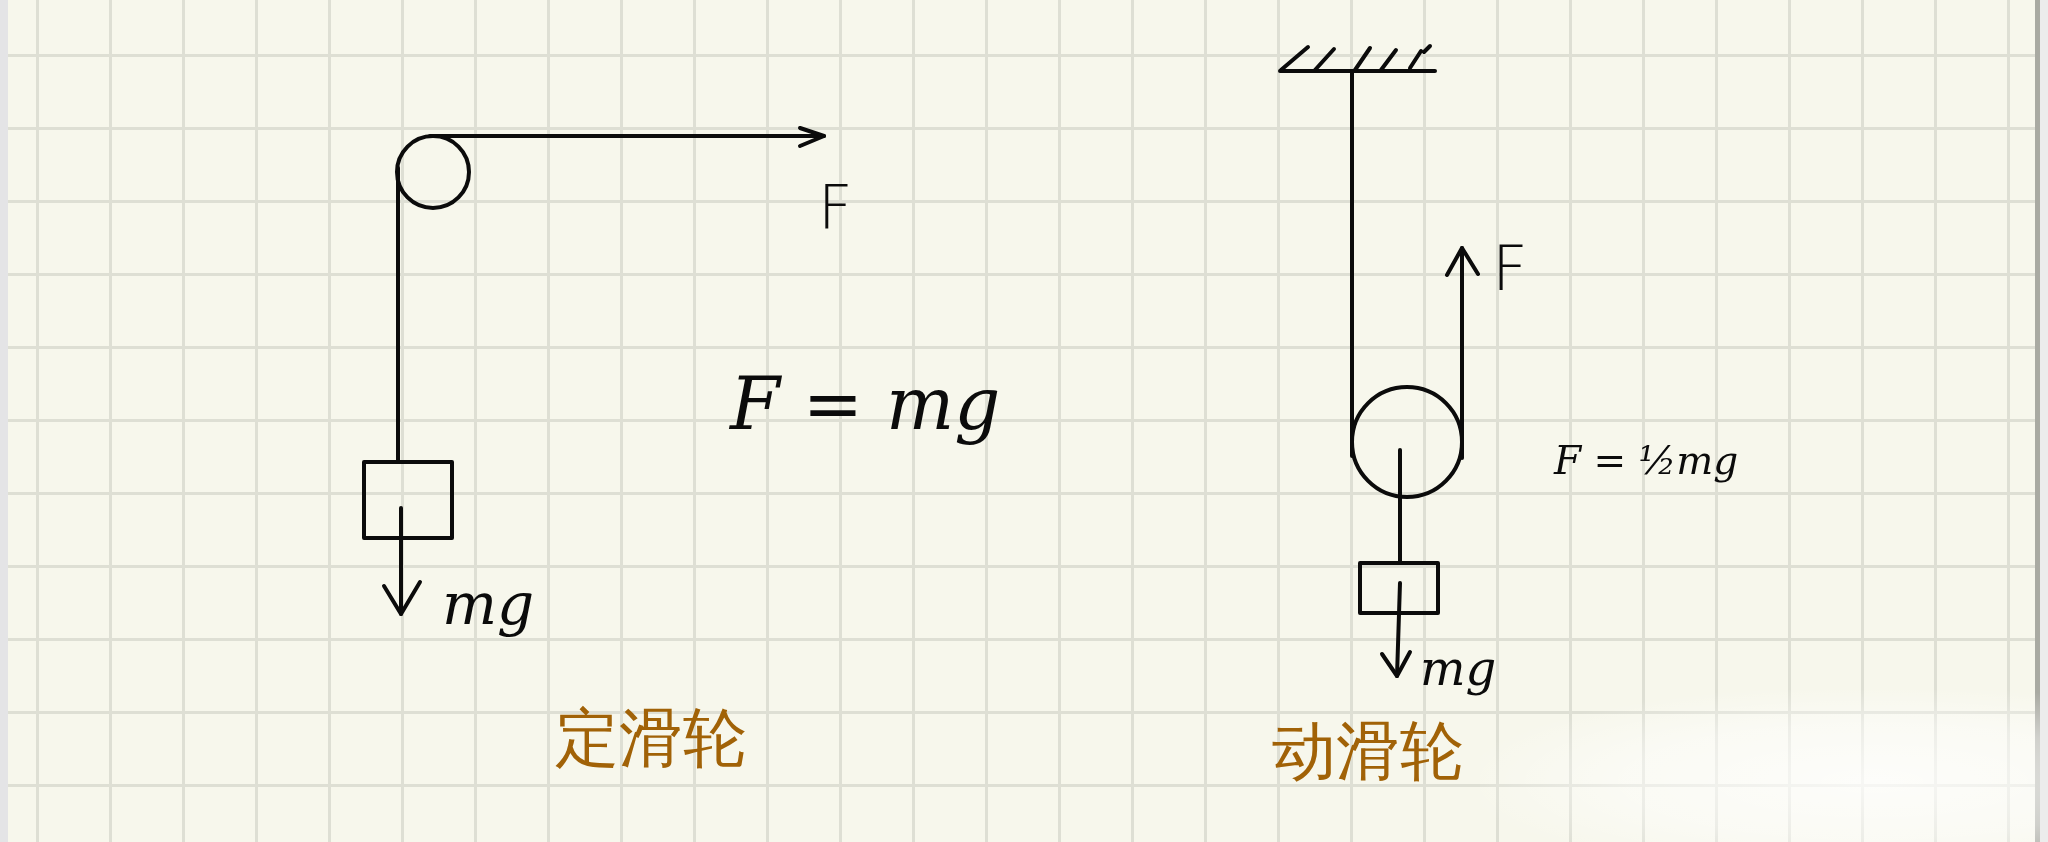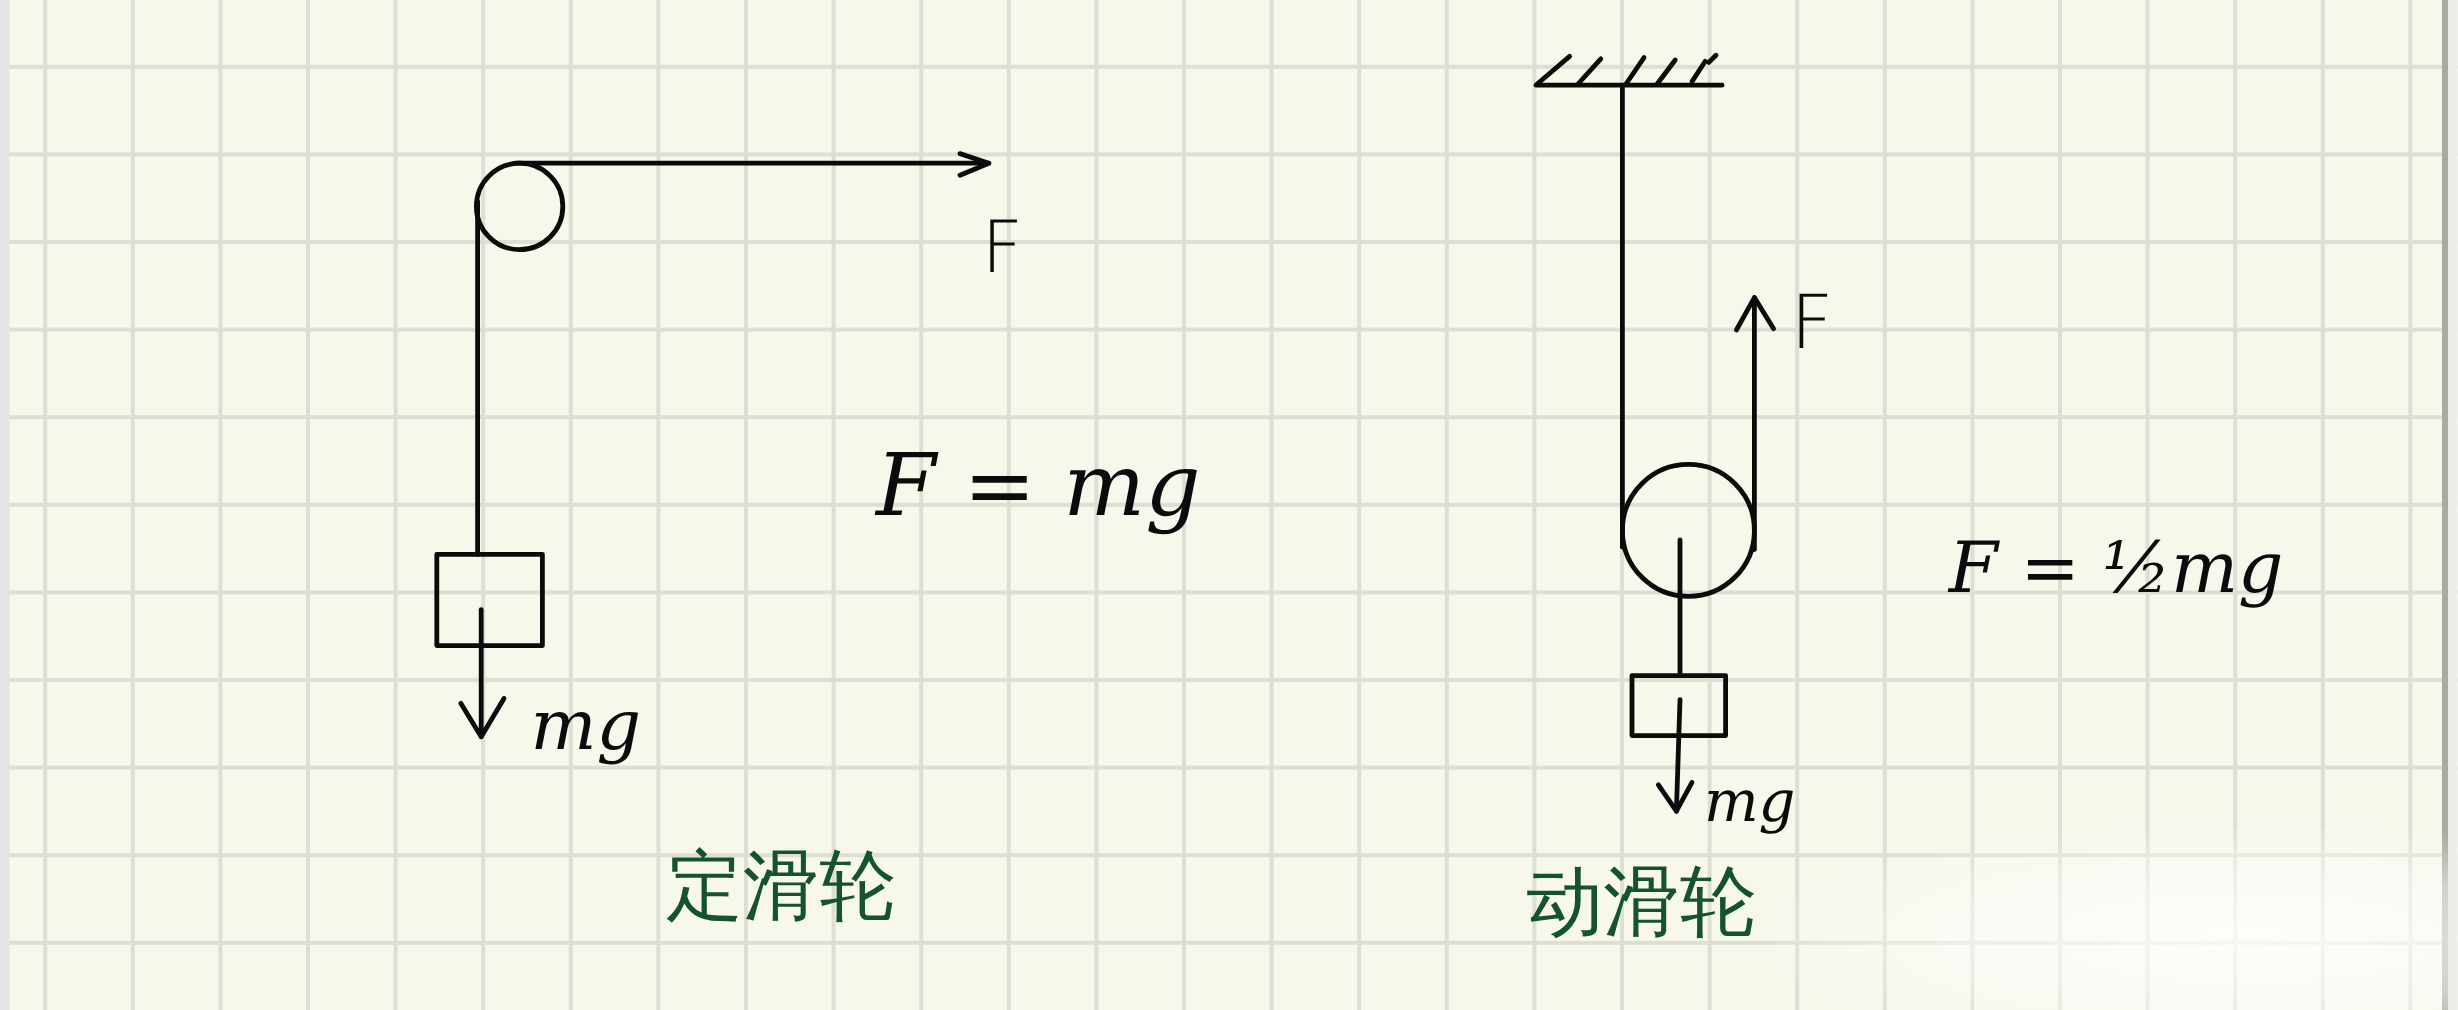--- a/index.html
+++ b/index.html
@@ -31,21 +31,21 @@
       background: radial-gradient(ellipse at 70% 60%, rgba(255,255,255,0.75) 0%, rgba(255,255,255,0.45) 45%, rgba(255,255,255,0) 75%);
       pointer-events: none;
     }
     svg.drawing { position: absolute; left: 0; top: 0; }
     .ink { stroke: #0b0b0b; stroke-width: 4; fill: none; stroke-linecap: round; stroke-linejoin: round; }
     .label {
       position: absolute; color: #0b0b0b; white-space: nowrap;
       font-family: "DejaVu Serif", serif; font-style: italic;
     }
     .cn {
-      position: absolute; color: #14532d; white-space: nowrap;
+      position: absolute; color: #a16207; white-space: nowrap;
       font-family: "DejaVu Sans", sans-serif;
     }
   </style>
 </head>
 <body>
 
 <div class="page"></div>
 <div class="left-edge"></div>
 <div class="right-edge"></div>
 
@@ -75,16 +75,16 @@
   </g>
 </svg>
 
 <div class="label" style="left:818px; top:172px; font-size:60px; font-style:normal; font-family:'DejaVu Sans', sans-serif; font-weight:300;">F</div>
 <div class="label" style="left:442px; top:570px; font-size:58px;">mg</div>
 <div class="label" style="left:730px; top:362px; font-size:72px;">F = mg</div>
 <div class="cn" style="left:555px; top:695px; font-size:64px;">定滑轮</div>
 
 <div class="label" style="left:1492px; top:232px; font-size:62px; font-style:normal; font-family:'DejaVu Sans', sans-serif; font-weight:300;">F</div>
 <div class="label" style="left:1420px; top:640px; font-size:48px;">mg</div>
-<div class="label" style="left:1624px; top:438px; font-size:59px;">F = ½mg</div>
+<div class="label" style="left:1554px; top:438px; font-size:39px;">F = ½mg</div>
 <div class="cn" style="left:1272px; top:708px; font-size:64px;text-align:right;">动滑轮</div>
 
 <div class="glow"></div>
 
 </body></html>

